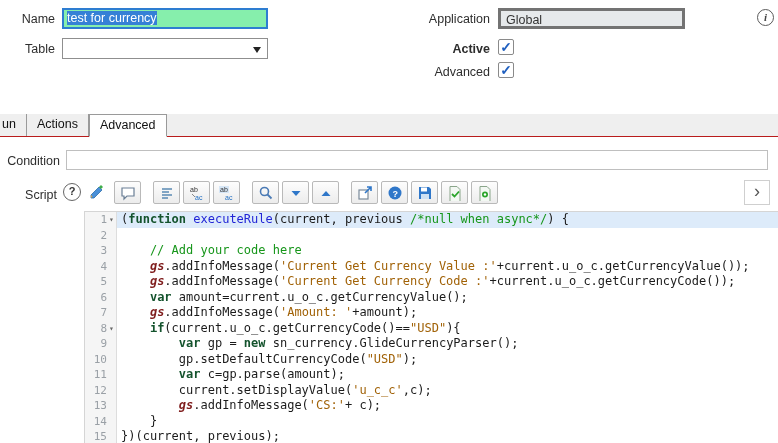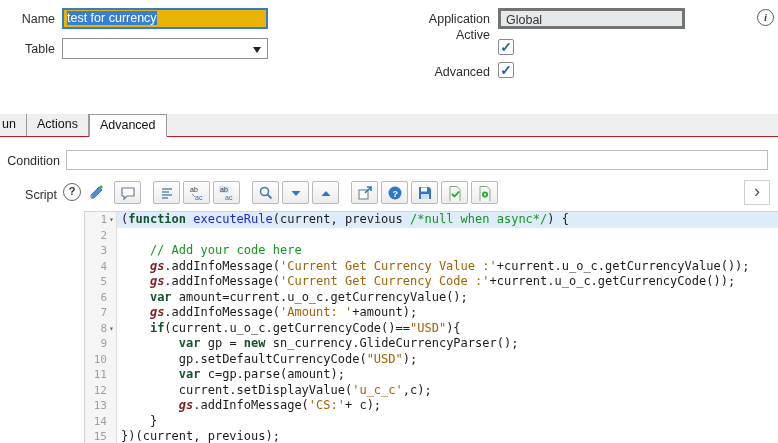--- a/index.html
+++ b/index.html
@@ -4,21 +4,21 @@
 <style>
   * { box-sizing: border-box; margin: 0; padding: 0; }
   html,body { background:#fff; }
   body { font-family: "Liberation Sans", sans-serif; font-size:12.5px; color:#222; }
   .page { position:relative; width:778px; height:443px; background:#fff; overflow:hidden; }
 
   .lbl { position:absolute; height:22px; line-height:22px; text-align:right; color:#2e2e2e; }
 
   
   .name-input { position:absolute; left:62px; top:8px; width:206px; height:21px;
-    border:2px solid #2e7dd1; background:#eab308; padding:0 3px; line-height:17px; overflow:hidden; }
+    border:2px solid #2e7dd1; background:#86efac; padding:0 3px; line-height:17px; overflow:hidden; }
   .name-input .sel { background:#3580d6; color:#fff; }
 
   
   .ro-field { position:absolute; left:498px; top:8px; width:187px; height:21px;
     background:#e6e9eb; border:3px solid #737373; padding:0 5px; line-height:19px; color:#333; }
 
   
   .info-icon { position:absolute; left:757px; top:9px; width:17px; height:17px;
     border:1.5px solid #5a5a5a; border-radius:50%; }
   .info-icon::before { content:"i"; position:absolute; left:0; right:0; top:0; bottom:0;
@@ -94,21 +94,21 @@
 
   <div class="lbl" style="left:390px; top:8px; width:100px;">Application</div>
   <div class="ro-field">Global</div>
   <div class="info-icon"></div>
 
   <div class="lbl" style="left:0; top:38px; width:55px;">Table</div>
   <div class="select-box">
     <span class="select-caret"></span>
   </div>
 
-  <div class="lbl" style="left:390px; top:24px; width:100px;">Active</div>
+  <div class="lbl" style="left:390px; top:38px; width:100px;font-weight:bold;">Active</div>
   <div class="cbx" style="left:498px; top:39px;">✓</div>
 
   <div class="lbl" style="left:390px; top:61px; width:100px;">Advanced</div>
   <div class="cbx" style="left:498px; top:62px;">✓</div>
 
   <div class="tab-bar">
       <div class="tab">un</div>
       <div class="tab">Actions</div>
       <div class="tab active">Advanced</div>
     </div>

